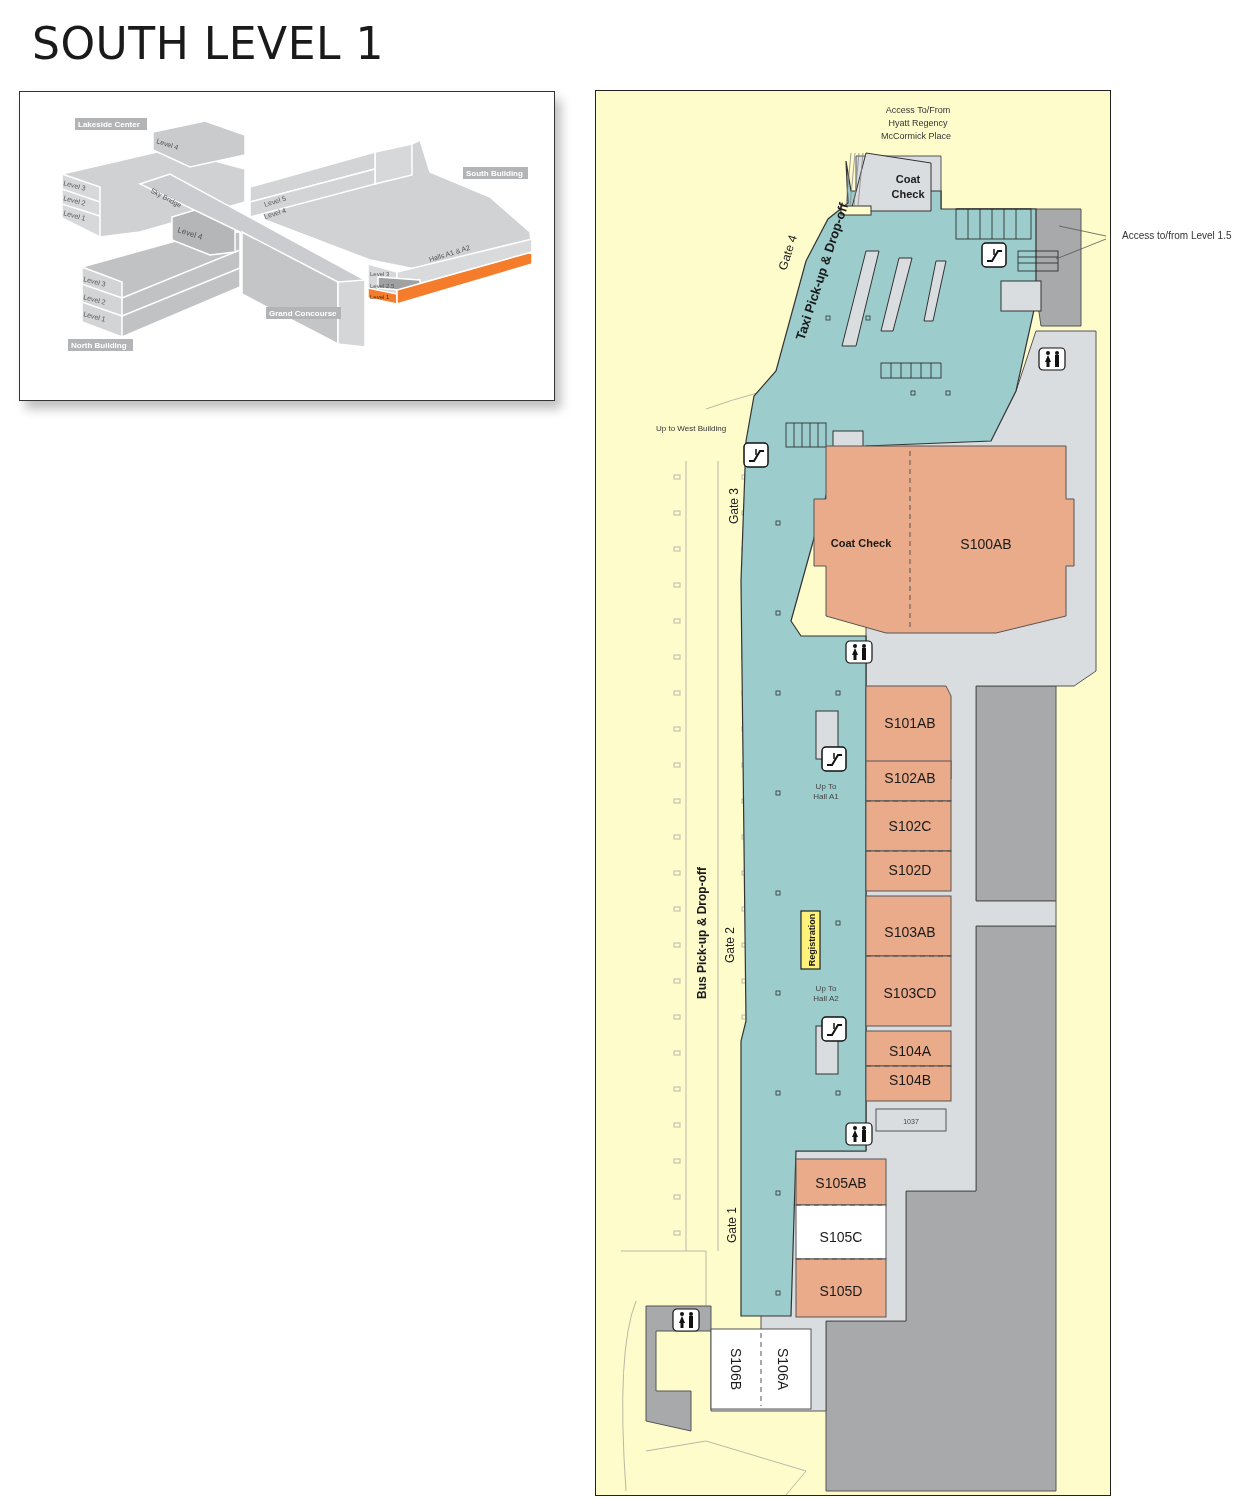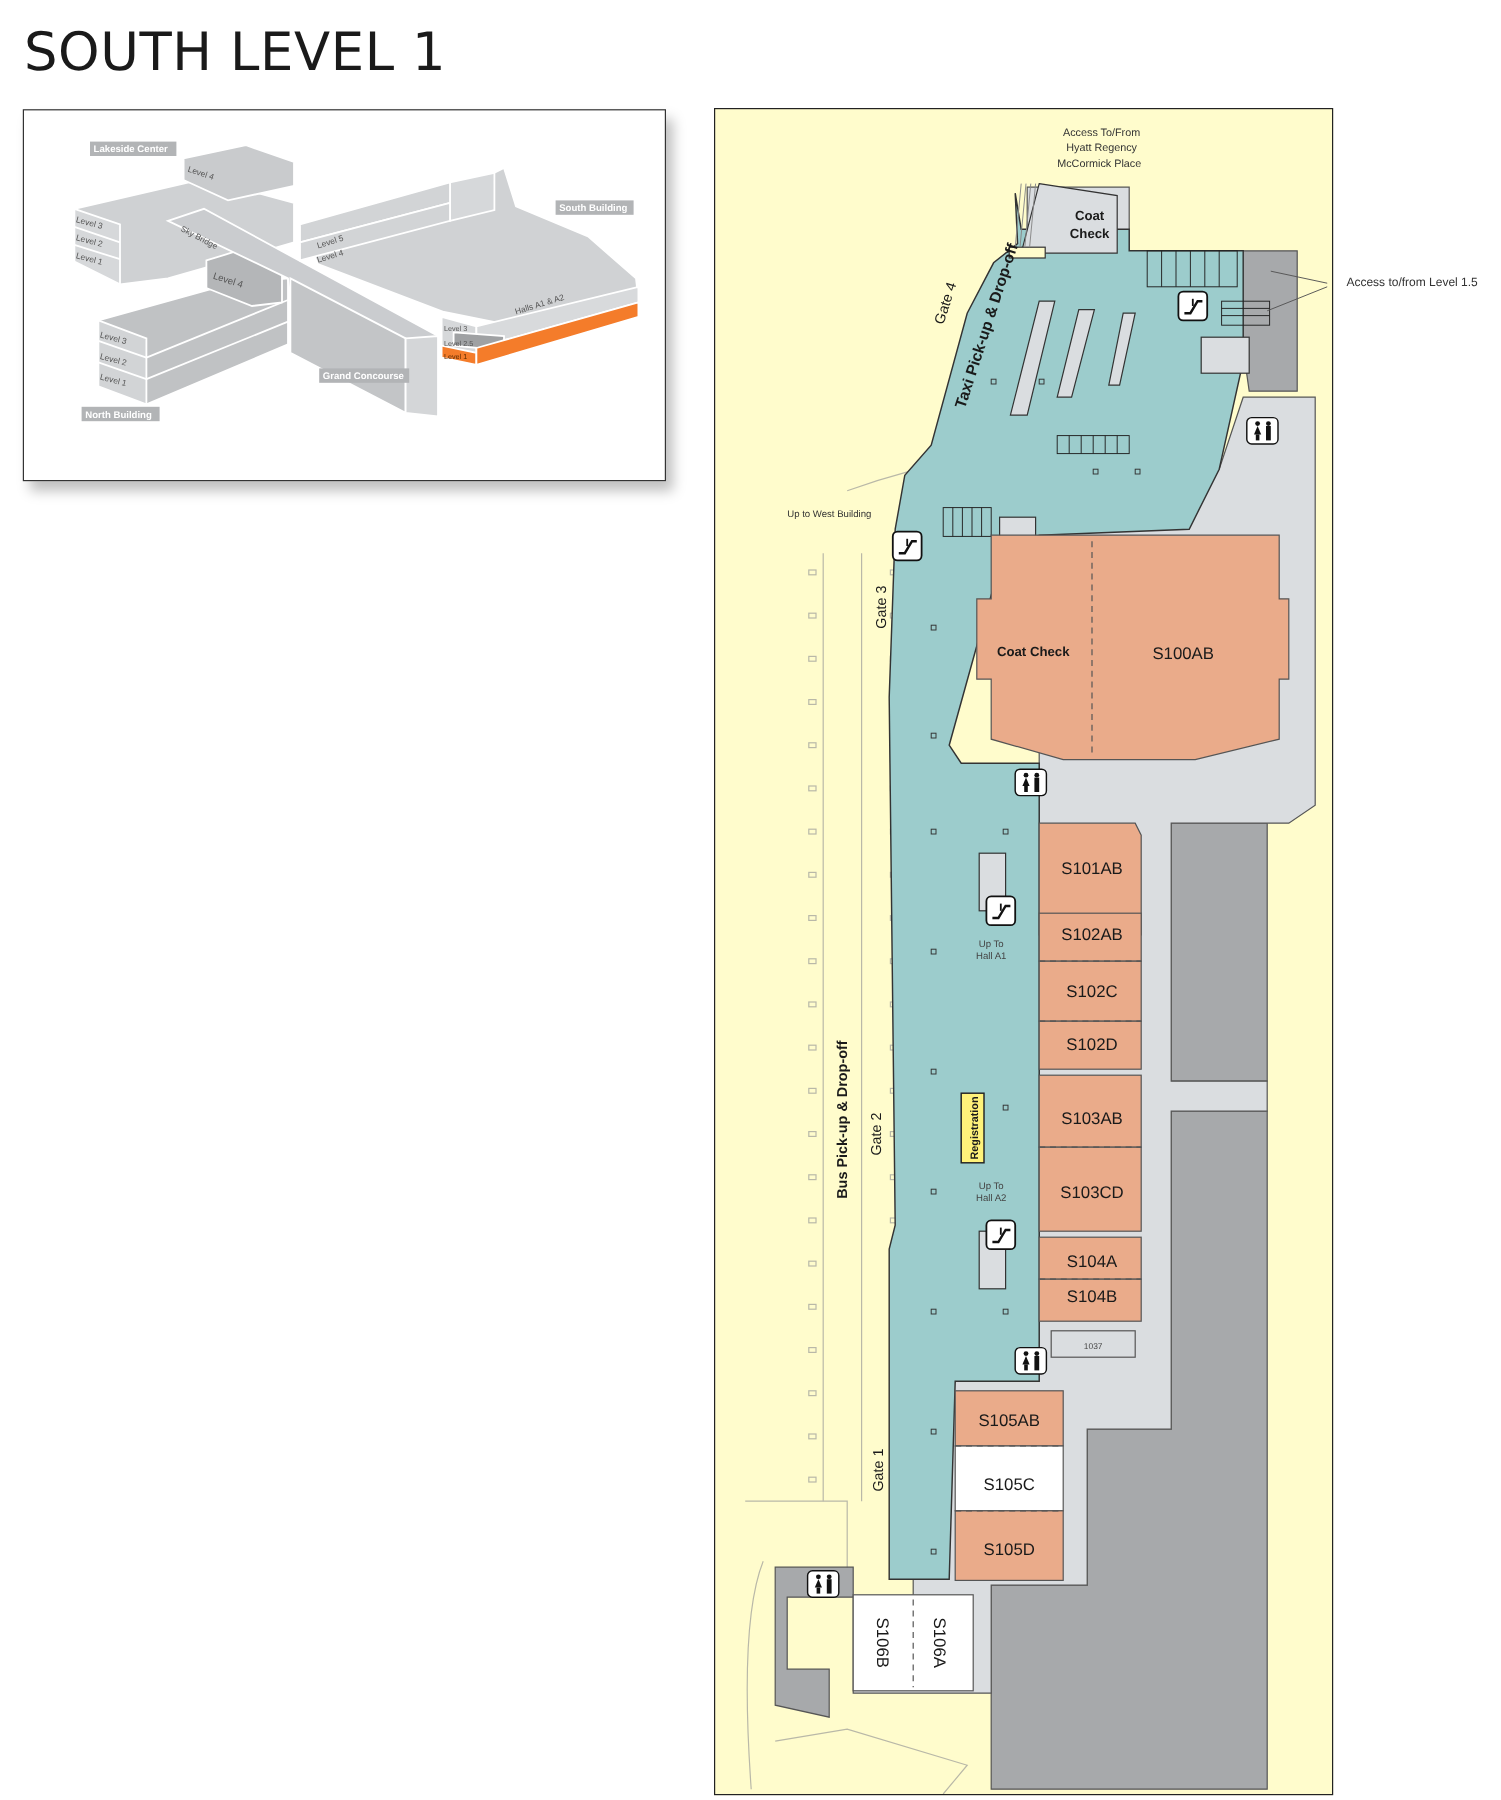--- a/index.html
+++ b/index.html
@@ -1,17 +1,17 @@
 <!DOCTYPE html>
 <html><head>
 <meta charset="utf-8">
 <style>
   html, body { margin: 0; padding: 0; background: #ffffff; }
   body { width: 1251px; height: 1500px; position: relative; overflow: hidden; font-family: "Liberation Sans", sans-serif; }
-  .page-title { position: absolute; left: 20px; top: 18px; font-family: "DejaVu Sans", sans-serif; font-size: 44px; font-weight: normal; color: #1a1a1a; letter-spacing: 0.5px; margin: 0; }
+  .page-title { position: absolute; left: 32px; top: 18px; font-family: "DejaVu Sans", sans-serif; font-size: 44px; font-weight: normal; color: #1a1a1a; letter-spacing: 0.5px; margin: 0; }
   .locator { position: absolute; left: 19px; top: 91px; width: 534px; height: 308px; border: 1.5px solid #333; background: #fff; box-shadow: 6px 8px 10px rgba(0,0,0,0.25); }
   .locator svg { position: absolute; left: 0; top: 0; }
   .plan { position: absolute; left: 595px; top: 90px; width: 514px; height: 1404px; border: 1.5px solid #222; background: #fffccc; overflow: hidden; }
   .plan svg { position: absolute; left: 0; top: 0; }
   .lbl { font-family: "Liberation Sans", sans-serif; fill: #1a1a1a; }
   .tag { font-family: "Liberation Sans", sans-serif; font-weight: bold; fill: #ffffff; font-size: 8px; }
 </style>
 </head>
 <body>
 

